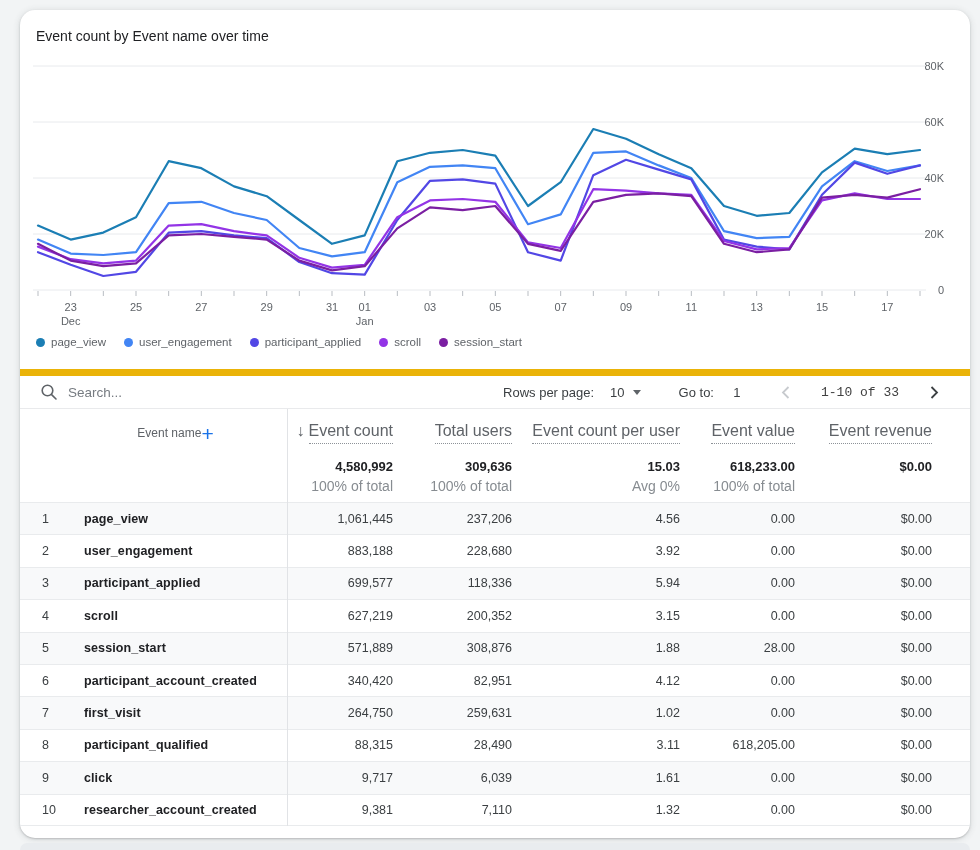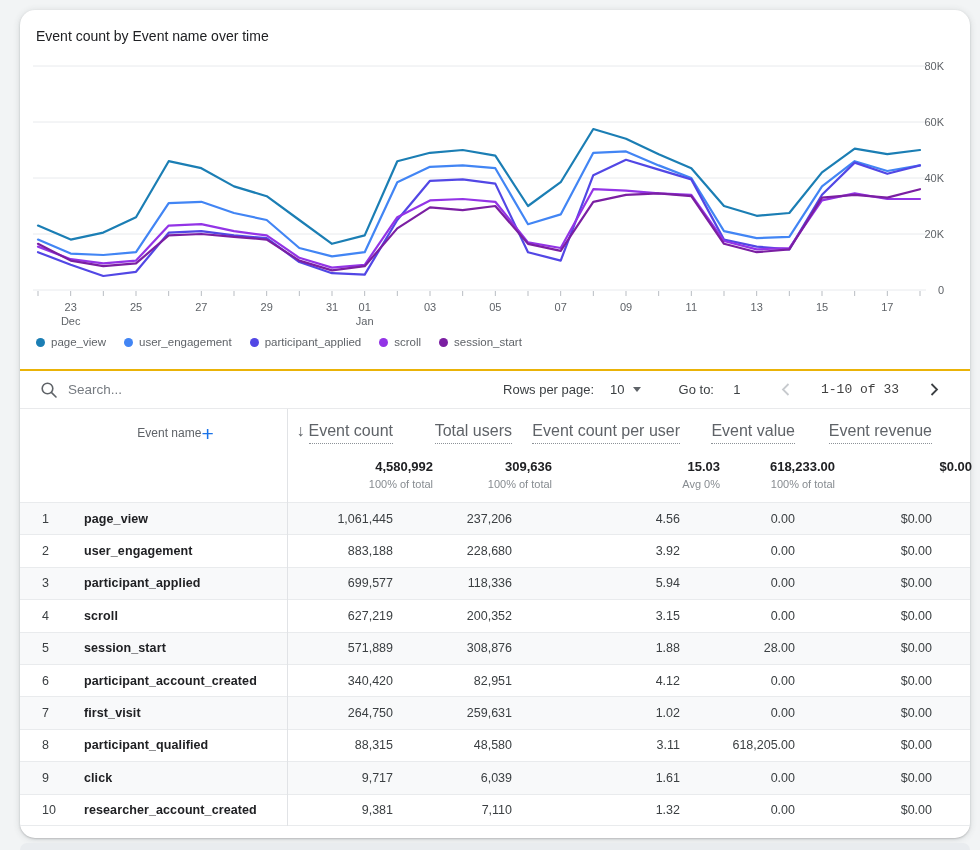--- a/index.html
+++ b/index.html
@@ -7,21 +7,21 @@
     font-family: "Liberation Sans", "DejaVu Sans", sans-serif;
     background: #f2f4f5; }
   .card { position: absolute; left: 20px; top: 10px; width: 950px; height: 828px;
     background: #fff; border-radius: 15px;
     box-shadow: 0 1px 2px rgba(60,64,67,.25), 0 1px 6px 1px rgba(60,64,67,.12); }
   .card-title { padding: 18px 16px 0 16px; font-size: 14px; color: #202124; height: 38px; }
   .chart-svg { display: block; margin-top: 6px; }
   .legend { display: flex; align-items: center; gap: 18px; margin: 4px 0 0 16px; height: 16px; }
   .legend-item { display: flex; align-items: center; gap: 6px; font-size: 11.5px; color: #5f6368; }
   .legend-dot { width: 9px; height: 9px; border-radius: 50%; display: inline-block; }
-  .toolbar { margin-top: 19px; height: 40px; border-top: 2px solid #eab308; border-bottom: 1px solid #e9eaec;
+  .toolbar { margin-top: 19px; height: 40px; border-top: 7px solid #eab308; border-bottom: 1px solid #e9eaec;
     display: flex; align-items: center; justify-content: space-between; padding: 0 28px 0 20px; }
   .search-box { display: flex; align-items: center; gap: 10px; flex: 1; }
   .search-box input { border: none; outline: none; font-size: 13.5px; color: #202124; width: 340px;
     font-family: inherit; background: transparent; }
   .search-box input::placeholder { color: #767b81; }
   .pager { display: flex; align-items: center; font-size: 13px; color: #3c4043; }
   .rpp-label { margin-right: 16px; }
   .rpp-value { margin-right: 8px; }
   .caret { width: 0; height: 0; border-left: 4.5px solid transparent; border-right: 4.5px solid transparent;
     border-top: 5px solid #5f6368; margin-right: 38px; cursor: pointer; }
@@ -33,24 +33,24 @@
   .vdivider { position: absolute; left: 267px; top: 0; bottom: 0; width: 1px; background: #e1e3e6; }
   .trow { display: grid; grid-template-columns: 44px 223px 106px 119px 168px 115px 137px;
     padding-right: 38px; align-items: center; }
   .thead { height: 48px; }
   .dim-head { grid-column: 1 / 3; display: flex; align-items: center; justify-content: center;
     padding: 0 20px 0 64px; font-size: 12px; color: #5f6368; }
   .add-btn { color: #1a73e8; font-size: 21px; font-weight: 400; line-height: 1; cursor: pointer; }
   .mhead { text-align: right; font-size: 16px; color: #5f6368; cursor: pointer; white-space: nowrap; }
   .mhead .underlined { display: inline-block; border-bottom: 1px dotted #8d9298; padding-bottom: 3px; }
   .sort-arrow { margin-right: 4px; color: #5f6368; }
-  .totals { height: 45px; align-items: start; padding-top: 2px; padding-left: 40px; }
+  .totals { height: 45px; align-items: start; padding-top: 2px; }
   .tot-cell { text-align: right; }
   .tot-val { font-size: 13px; font-weight: 700; color: #202124; }
-  .tot-sub { font-size: 11px; color: #878c91; margin-top: 4px; }
+  .tot-sub { font-size: 14px; color: #878c91; margin-top: 4px; }
   .tbody .trow { height: 32.4px; border-top: 1px solid #e9ebed; font-size: 12.5px; }
   .tbody .trow:last-child { border-bottom: 1px solid #e9ebed; }
   .tbody .trow.odd { background: #f8f9fa; }
   .cell-idx { padding-left: 22px; color: #3c4043; }
   .cell-name { padding-left: 20px; color: #202124; font-weight: 700; letter-spacing: .1px; }
   .cell-num { text-align: right; color: #3c4043; padding-left: 32px; }
   .next-card { position: absolute; left: 20px; top: 843px; width: 950px; height: 7px;
     border-radius: 8px 8px 0 0; background: #e9ecef; }
 </style>
 </head>
@@ -272,21 +272,21 @@
           <div class="cell-num">264,750</div>
           <div class="cell-num">259,631</div>
           <div class="cell-num">1.02</div>
           <div class="cell-num">0.00</div>
           <div class="cell-num">$0.00</div>
         </div>
         <div class="trow">
           <div class="cell-idx">8</div>
           <div class="cell-name">participant_qualified</div>
           <div class="cell-num">88,315</div>
-          <div class="cell-num">48,580</div>
+          <div class="cell-num">28,490</div>
           <div class="cell-num">3.11</div>
           <div class="cell-num">618,205.00</div>
           <div class="cell-num">$0.00</div>
         </div>
         <div class="trow odd">
           <div class="cell-idx">9</div>
           <div class="cell-name">click</div>
           <div class="cell-num">9,717</div>
           <div class="cell-num">6,039</div>
           <div class="cell-num">1.61</div>

